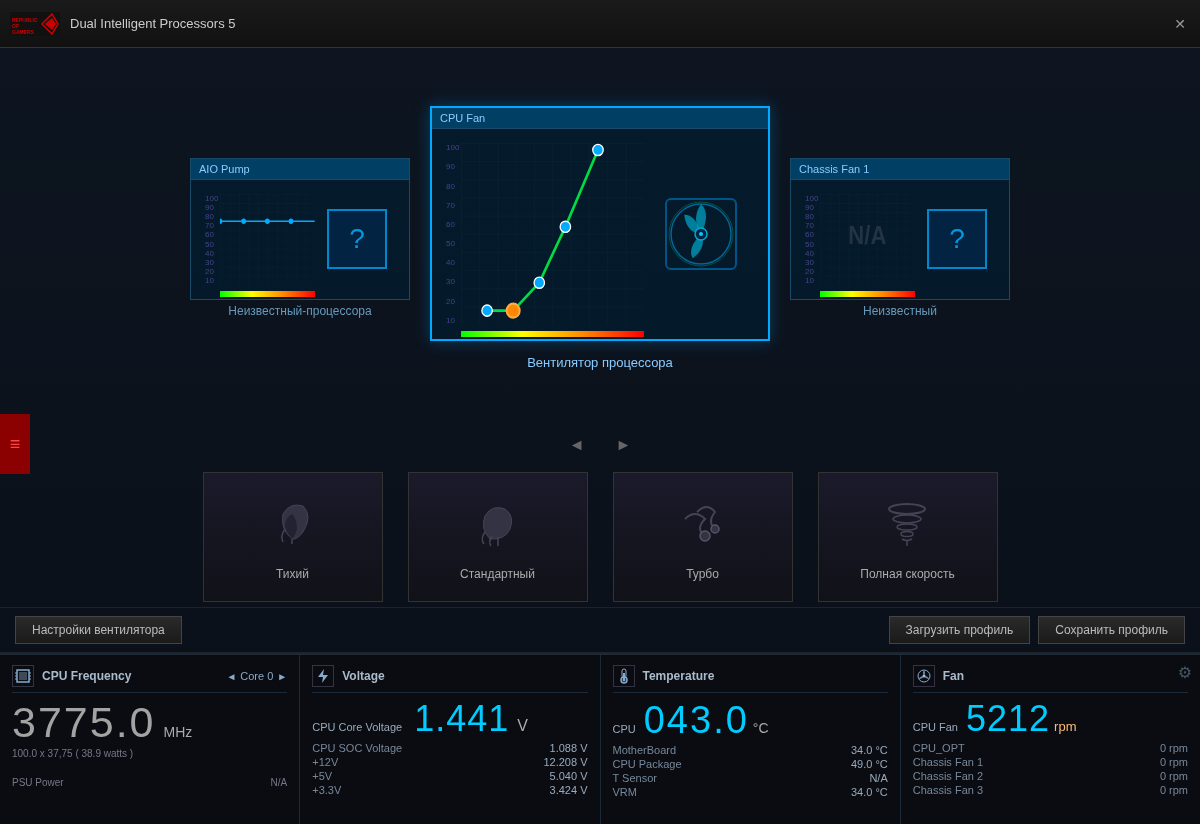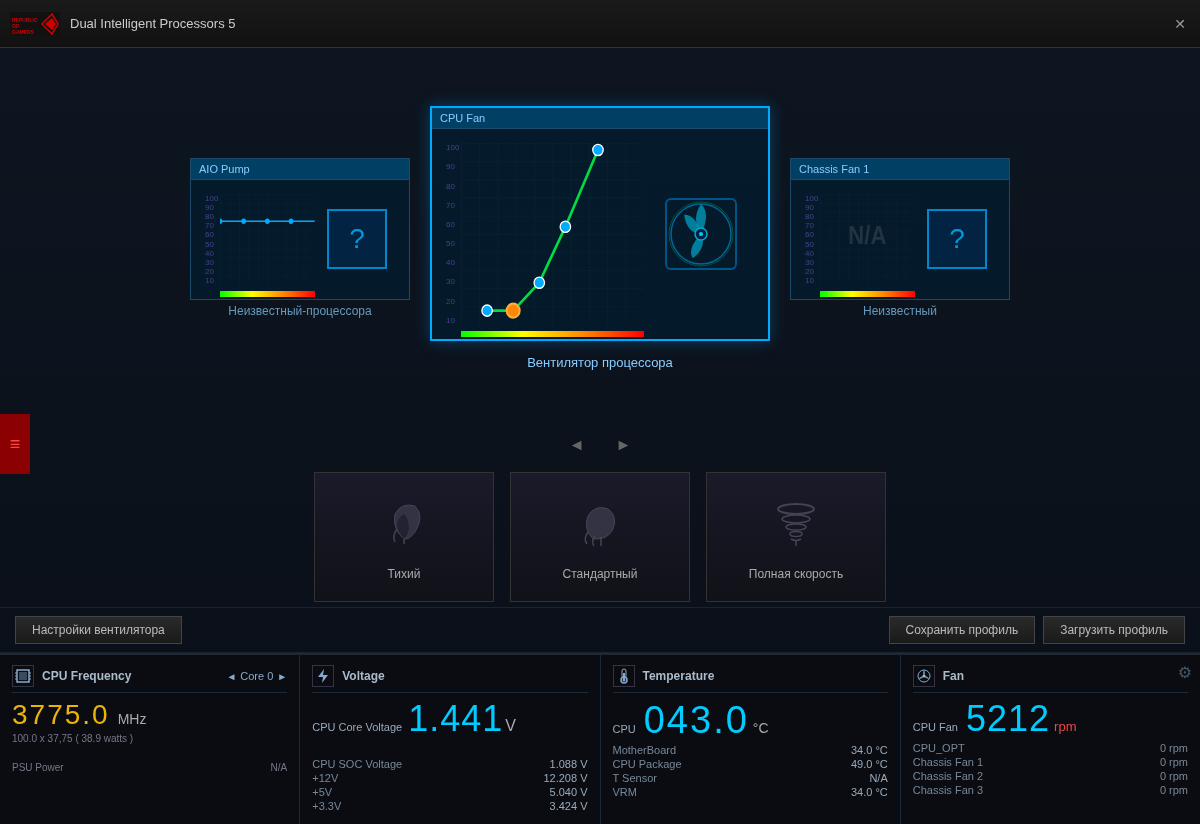--- a/index.html
+++ b/index.html
@@ -185,21 +185,21 @@
       color: #666;
       font-size: 16px;
       cursor: pointer;
       padding: 3px 8px;
     }
 
     
     #mode-section {
       display: flex;
       justify-content: center;
-      gap: 16px;
+      gap: 25px;
       padding: 10px 0 0;
     }
 
     .mode-btn {
       background: linear-gradient(to bottom, #1a1a2a, #111118);
       border: 1px solid #333;
       width: 180px;
       height: 130px;
       display: flex;
       flex-direction: column;
@@ -276,22 +276,22 @@
       color: #88aacc;
     }
     .panel-title {
       font-size: 12px;
       color: #aabbcc;
       font-weight: bold;
     }
 
     
     .cpu-freq-value {
-      font-size: 28px;
-      color: #eab308;
+      font-size: 43px;
+      color: #a3a3a3;
       letter-spacing: 2px;
       line-height: 1;
     }
     .cpu-freq-unit {
       font-size: 14px;
       color: #aaa;
       margin-left: 4px;
     }
     .cpu-freq-sub {
       font-size: 10px;
@@ -364,21 +364,21 @@
 
     
     .fan-main-value {
       font-size: 36px;
       color: #00ccff;
       letter-spacing: 1px;
       line-height: 1;
     }
     .fan-main-unit {
       font-size: 13px;
-      color: #ef4444;
+      color: #fdba74;
     }
     .fan-row {
       display: flex;
       justify-content: space-between;
       font-size: 11px;
       color: #778899;
       padding: 1px 0;
     }
 
     .gear-icon {
@@ -637,37 +637,49 @@
           <path d="M22,42 Q18,48 21,52" fill="none" stroke="#445" stroke-width="1.5"></path>
           <path d="M28,43 L28,52" fill="none" stroke="#445" stroke-width="1.5"></path>
         </svg>
       </div>
       <div class="mode-label">Стандартный</div>
     </div>
     <div class="mode-btn">
       <div class="mode-icon">
         <svg width="55" height="55" viewBox="0 0 55 55">
 
+          <path d="M10,25 Q20,15 30,25 Q20,35 30,42" fill="none" stroke="#445" stroke-width="2"></path>
+          <circle cx="30" cy="42" r="5" fill="#334" stroke="#556" stroke-width="1.5"></circle>
+          <path d="M22,18 Q32,8 40,18 Q32,28 40,35" fill="none" stroke="#445" stroke-width="2"></path>
+          <circle cx="40" cy="35" r="4" fill="#334" stroke="#556" stroke-width="1.5"></circle>
+        </svg>
+      </div>
+      <div class="mode-label">Турбо</div>
+    </div>
+    <div class="mode-btn">
+      <div class="mode-icon">
+        <svg width="55" height="55" viewBox="0 0 55 55">
+
           <ellipse cx="27" cy="15" rx="18" ry="5" fill="none" stroke="#445" stroke-width="2"></ellipse>
           <ellipse cx="27" cy="25" rx="14" ry="4" fill="none" stroke="#445" stroke-width="1.5"></ellipse>
           <ellipse cx="27" cy="33" rx="10" ry="3" fill="none" stroke="#445" stroke-width="1.5"></ellipse>
           <ellipse cx="27" cy="40" rx="6" ry="2.5" fill="none" stroke="#445" stroke-width="1.5"></ellipse>
           <path d="M22,45 Q27,48 32,45" fill="none" stroke="#445" stroke-width="1.5"></path>
           <path d="M27,47 L27,52" fill="none" stroke="#445" stroke-width="1.5"></path>
         </svg>
       </div>
       <div class="mode-label">Полная скорость</div>
     </div>
   </div>
 
   <div id="action-bar">
     <button class="action-btn">Настройки вентилятора</button>
     <div class="action-btn-group">
+      <button class="action-btn">Загрузить профиль</button>
       <button class="action-btn">Сохранить профиль</button>
-      <button class="action-btn">Загрузить профиль</button>
     </div>
   </div>
 
   <div id="status-bar">
 
     <div class="status-panel">
       <div class="panel-header">
         <div class="panel-icon">
           <svg width="16" height="16" viewBox="0 0 16 16">
             <rect x="2" y="2" width="12" height="12" fill="none" stroke="#88aacc" stroke-width="1.5"></rect>
@@ -701,21 +713,21 @@
 
     <div class="status-panel">
       <div class="panel-header">
         <div class="panel-icon">
           <svg width="16" height="16" viewBox="0 0 16 16">
             <polygon points="9,1 3,9 8,9 7,15 13,7 8,7" fill="#88aacc"></polygon>
           </svg>
         </div>
         <span class="panel-title">Voltage</span>
       </div>
-      <div style="display:flex; align-items:baseline; gap:2px; margin-bottom:20px;">
+      <div style="display:flex; align-items:baseline; gap:8px; margin-bottom:4px;">
         <span style="font-size:11px; color:#99aabb; margin-right:4px;">CPU Core Voltage</span>
         <span class="voltage-main-value">1.441</span>
         <span class="voltage-main-unit">V</span>
       </div>
       <div class="voltage-row">
         <span>CPU SOC Voltage</span>
         <span class="voltage-value"><span>1.088</span> <span>V</span></span>
       </div>
       <div class="voltage-row">
         <span>+12V</span>

